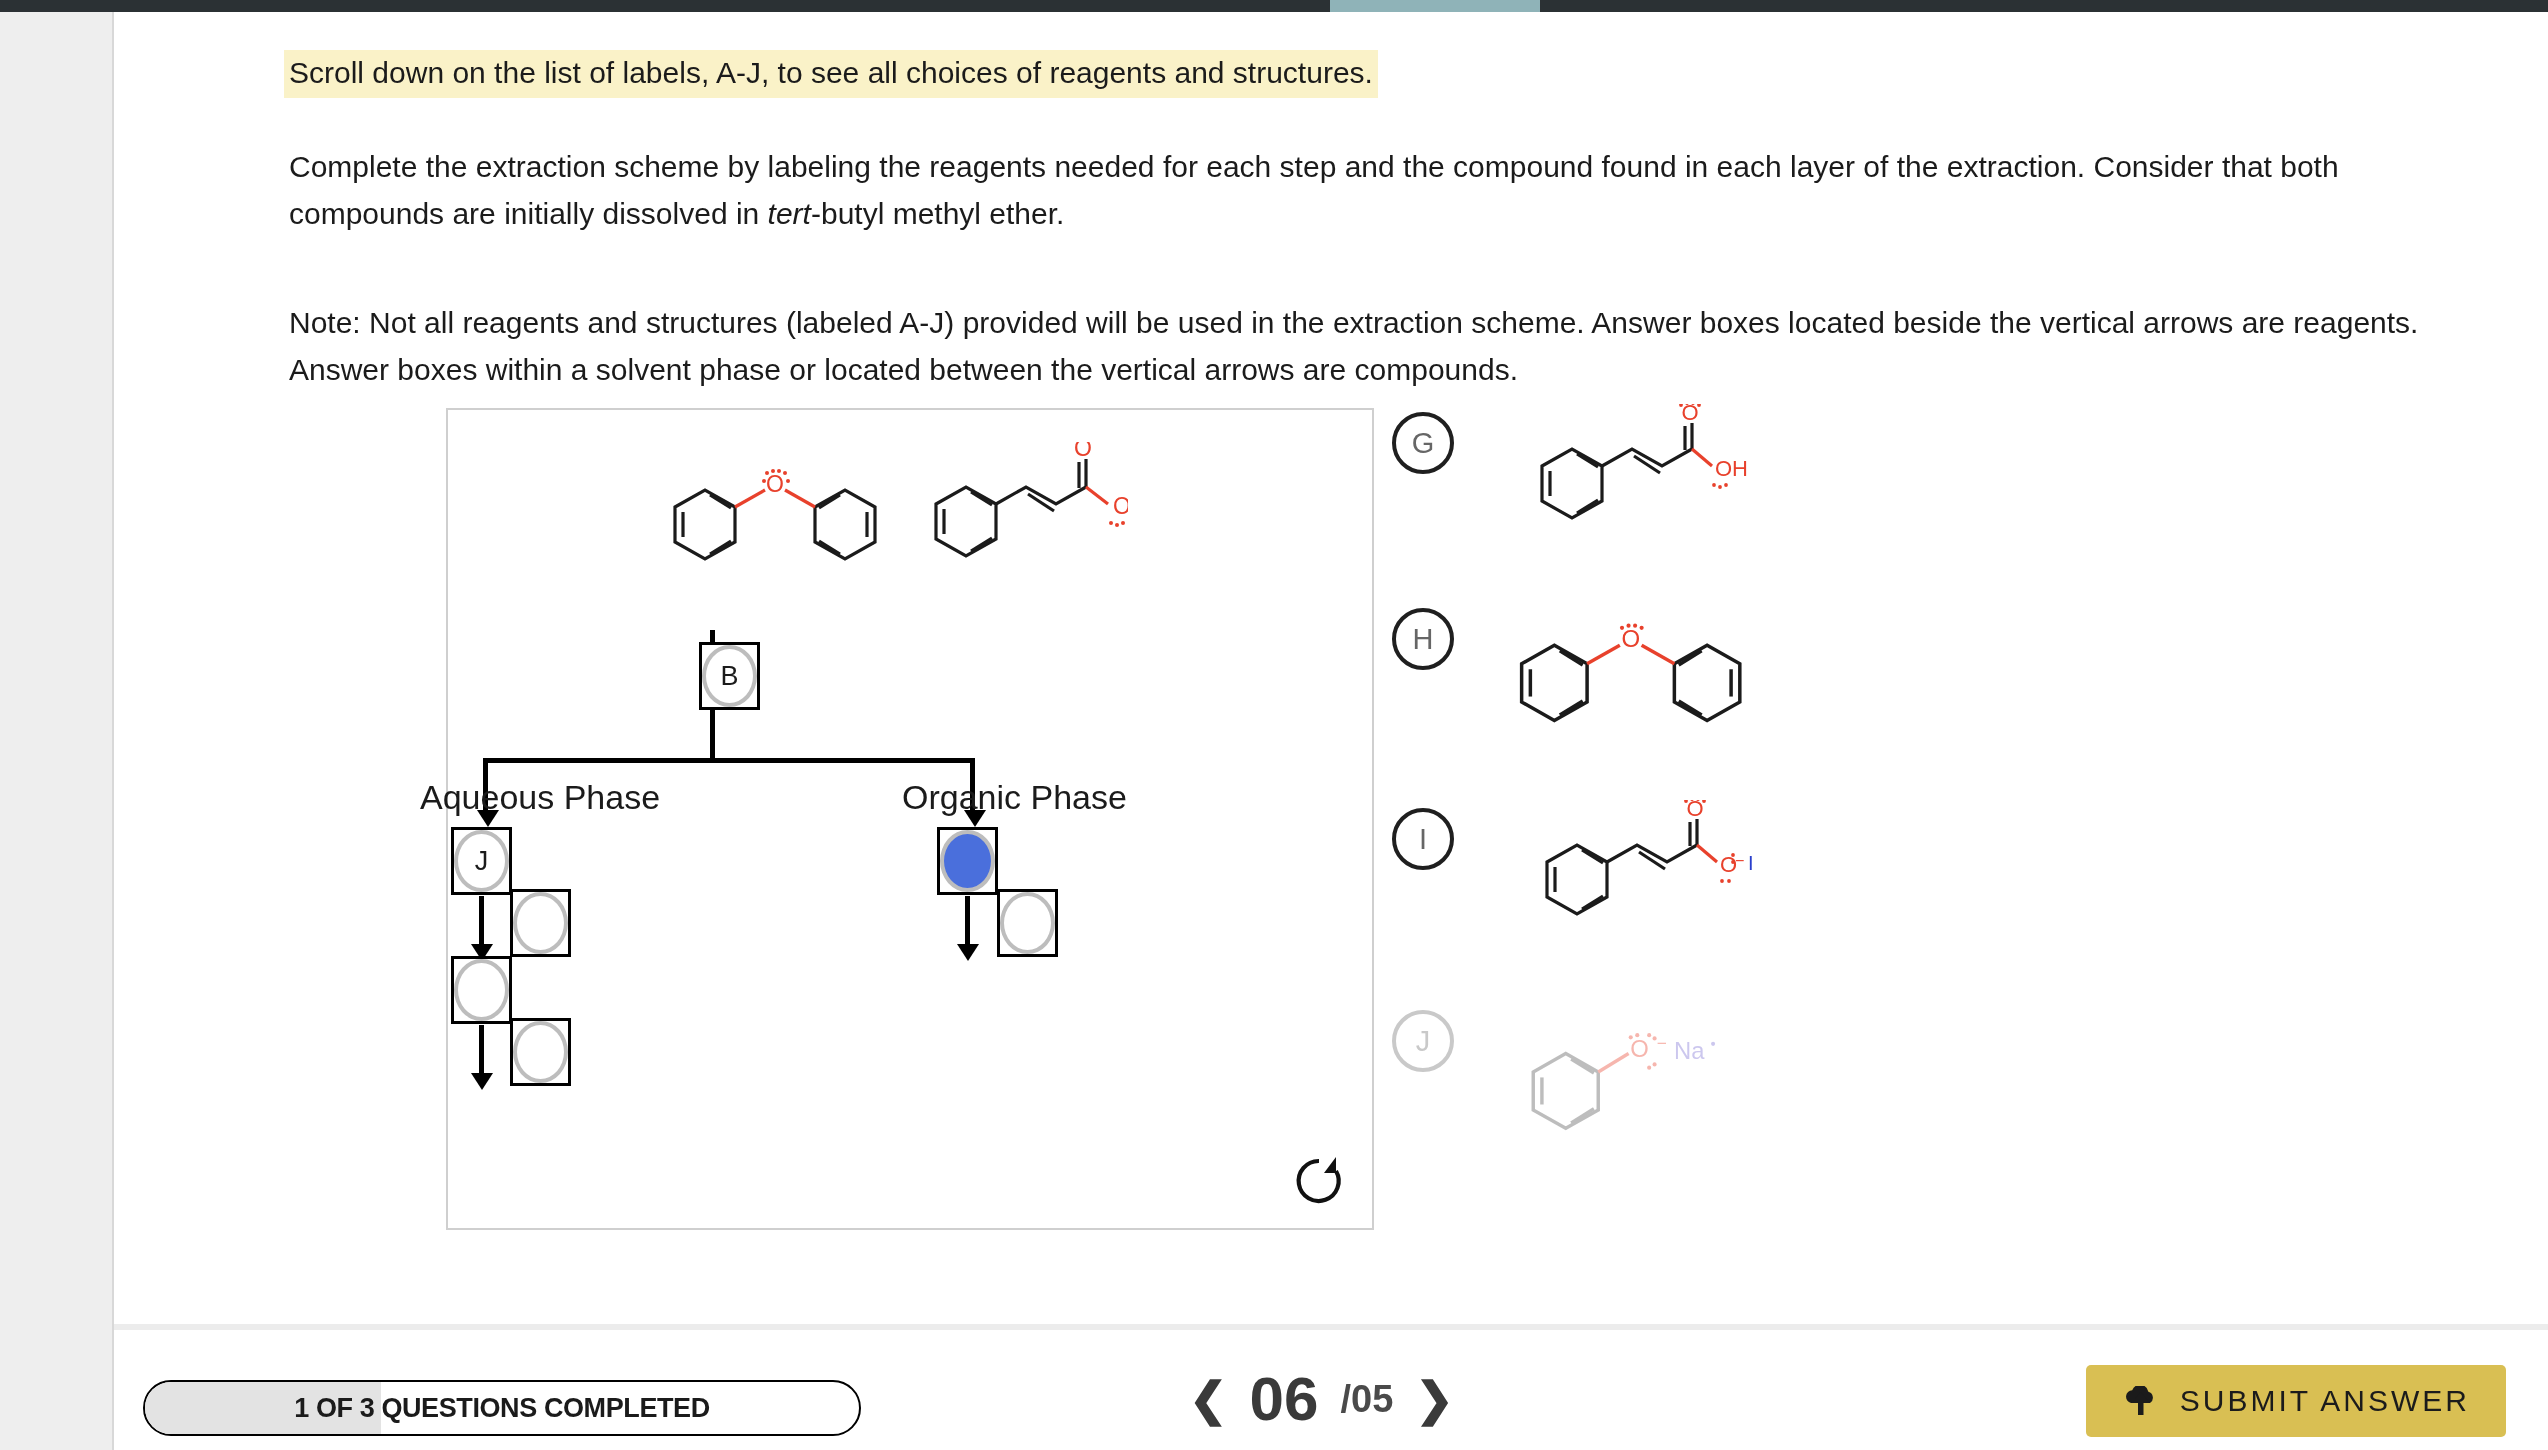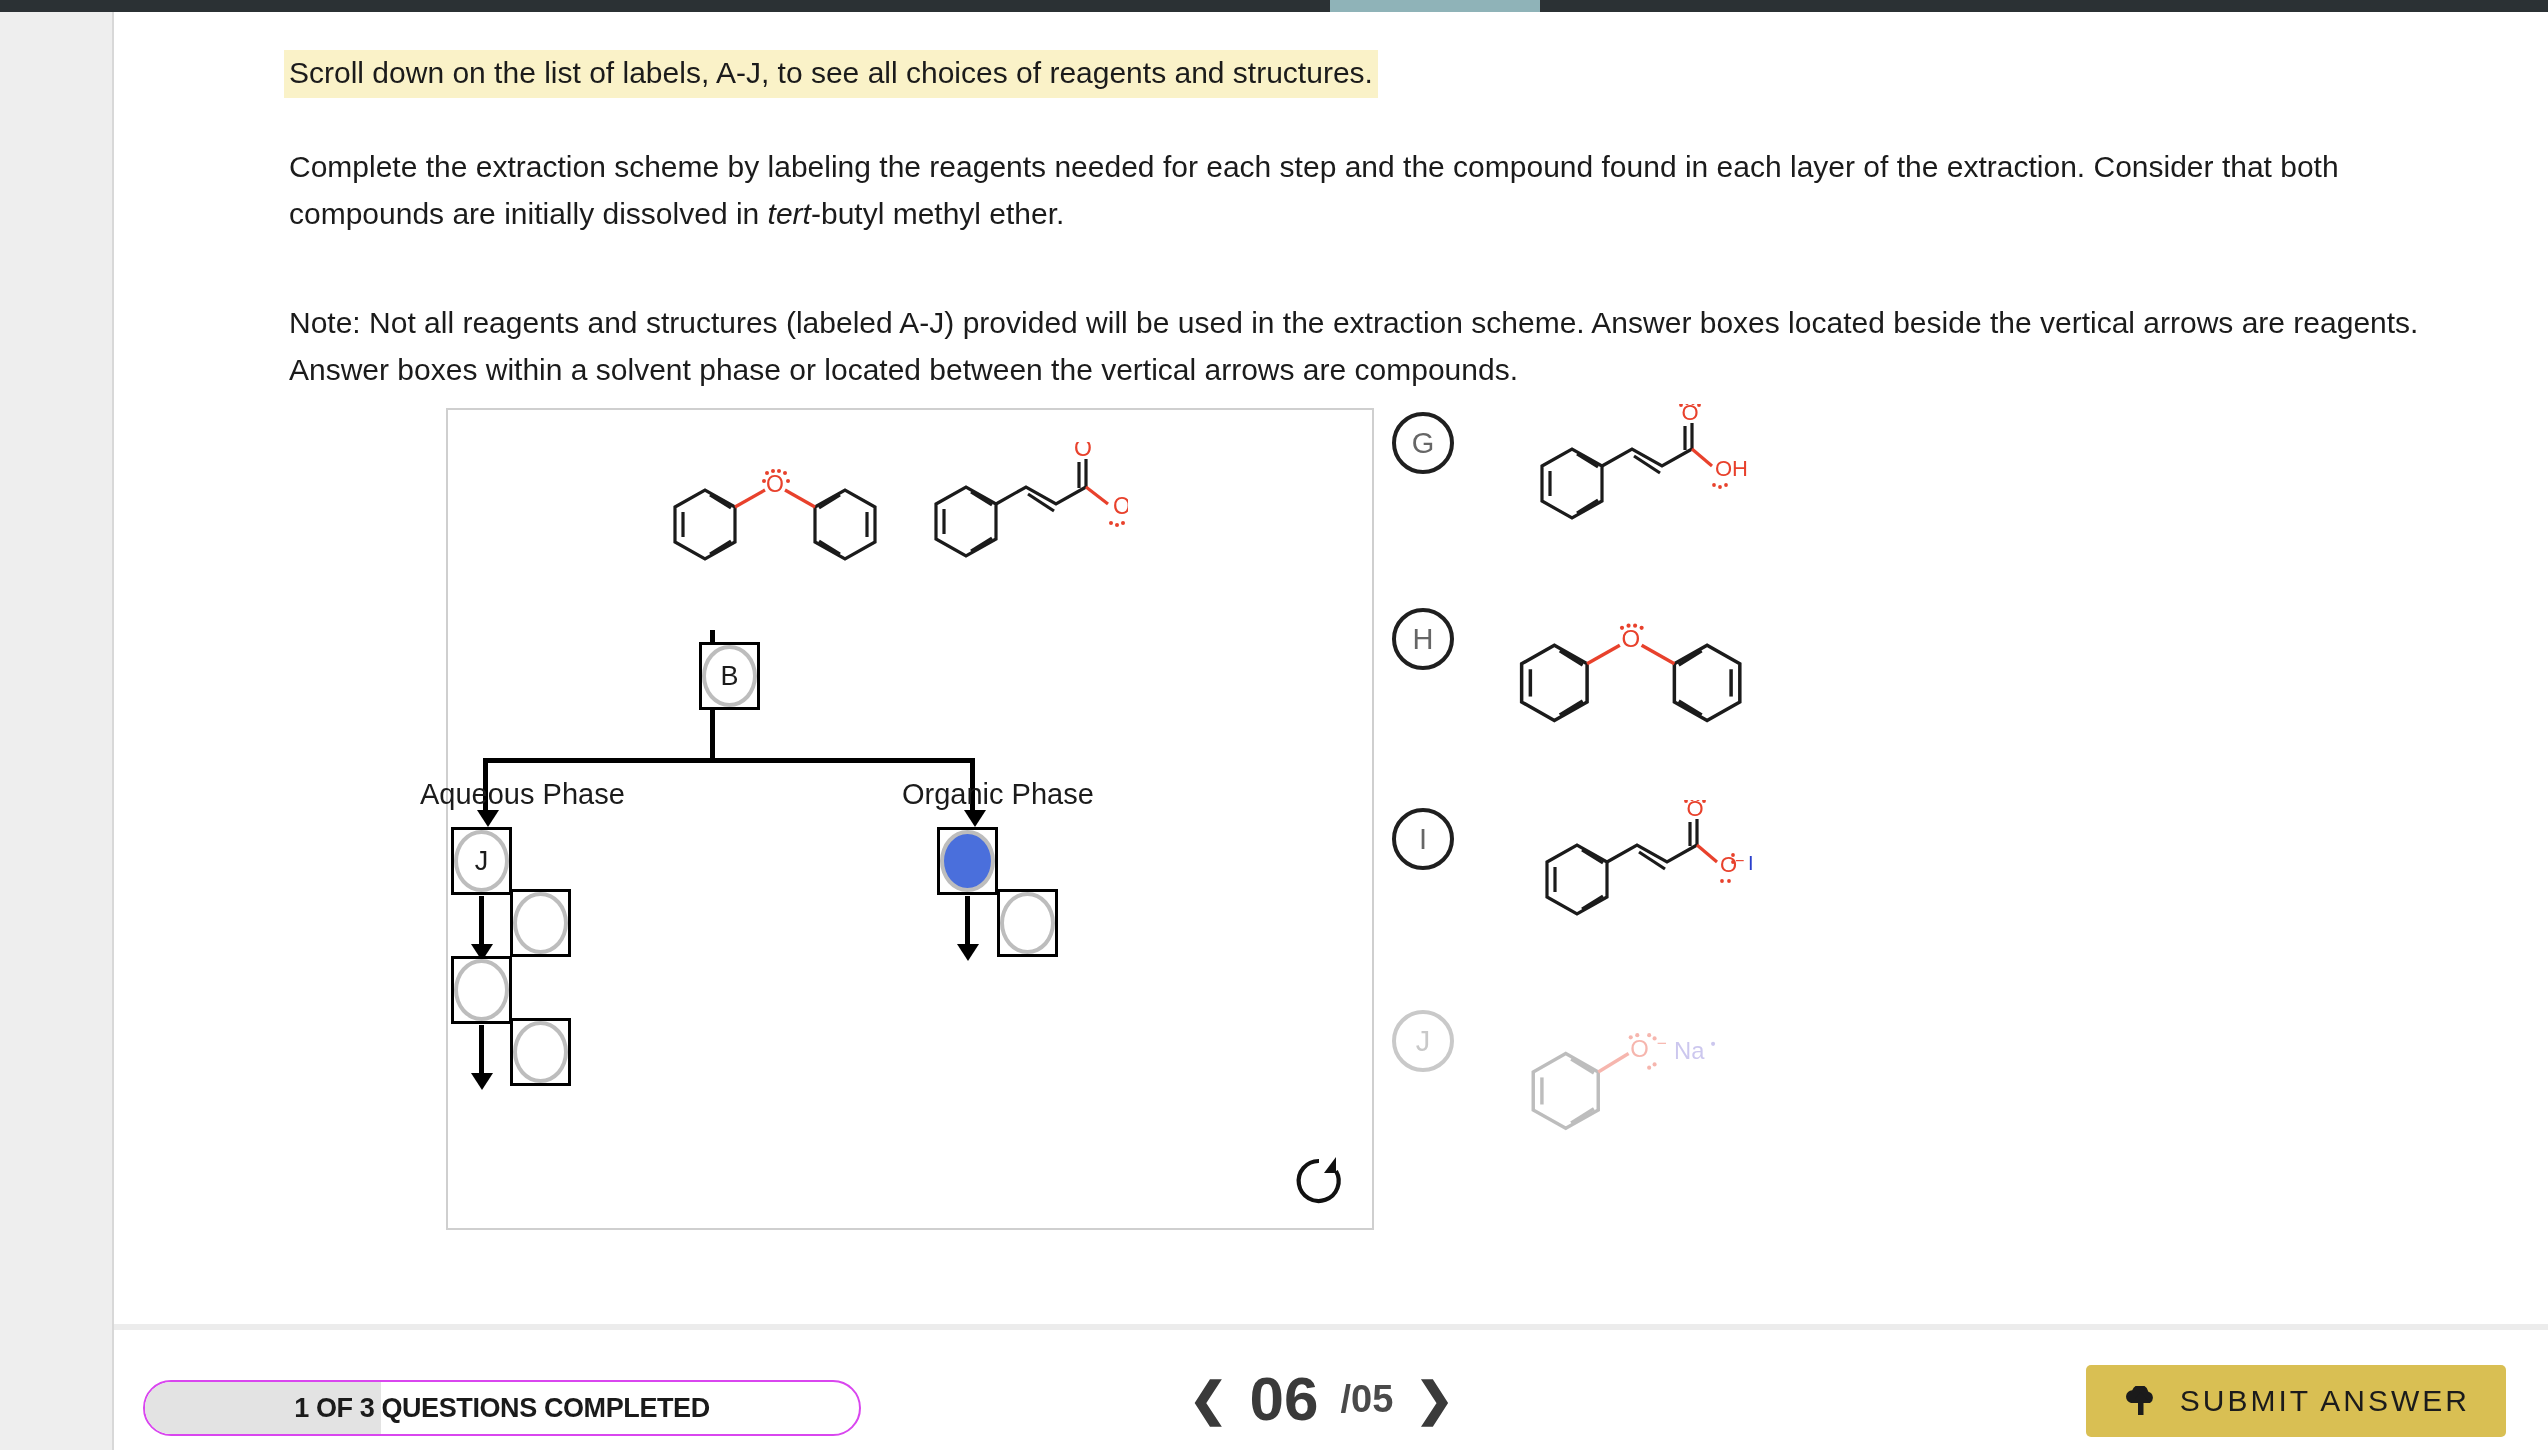--- a/index.html
+++ b/index.html
@@ -108,21 +108,21 @@
 
   .box-reagent-top { left:251px; top:232px; width:61px; height:68px; }
   .box-aq-1   { left:3px;  top:417px; width:61px; height:68px; }
   .box-aq-2   { left:62px; top:479px; width:61px; height:68px; }
   .box-aq-3   { left:3px;  top:546px; width:61px; height:68px; }
   .box-aq-4   { left:62px; top:608px; width:61px; height:68px; }
   .box-org-1  { left:489px; top:417px; width:61px; height:68px; }
   .box-org-2  { left:549px; top:479px; width:61px; height:68px; }
 
   .phase-label {
-    position:absolute; font-size:29px; color:#1b1b1b; white-space:nowrap;text-align:right;
+    position:absolute; font-size:34px; color:#1b1b1b; white-space:nowrap;text-align:right;
   }
   .label-aqueous { left:-28px; top:368px; }
   .label-organic { left:454px; top:368px; }
 
   
   .flow-arrow { position:absolute; width:5px; background:#000; }
 
   .reset-btn {
     position:absolute; right:24px; bottom:18px;
     width:58px; height:58px; cursor:pointer;
@@ -147,21 +147,21 @@
     position:absolute; left:114px; top:1324px; width:2434px; height:6px;
     background:#ececec;
   }
   .footer {
     position:absolute; left:114px; top:1330px; width:2434px; height:120px;
     background:#fff;
   }
   .progress-pill {
     position:absolute; left:29px; top:50px;
     width:718px; height:56px;
-    border:2px solid #d946ef; border-radius:28px;
+    border:2px solid #000000; border-radius:28px;
     background:#fff; overflow:hidden;
     display:flex; align-items:center; justify-content:center;
   }
   .progress-fill {
     position:absolute; left:0; top:0; height:100%;
     background:#e3e3e3;
   }
   .progress-text {
     position:relative; z-index:2;
     font-size:27px; font-weight:bold; color:#1b1b1b;

